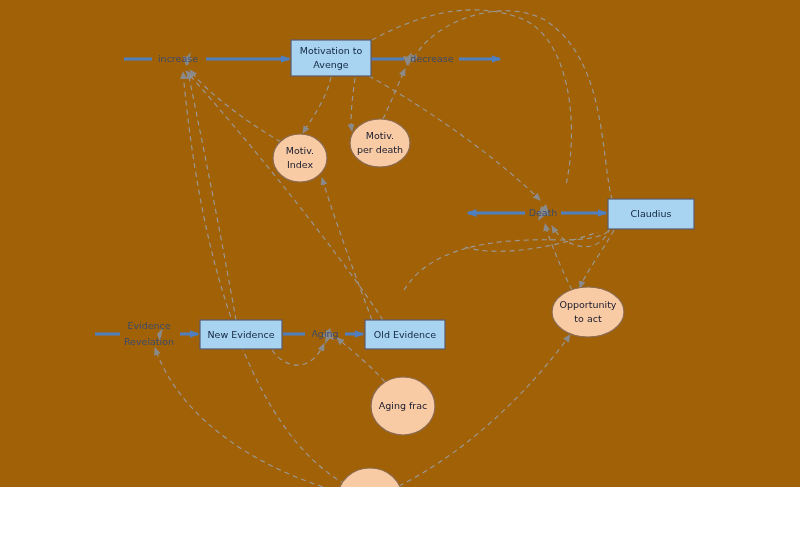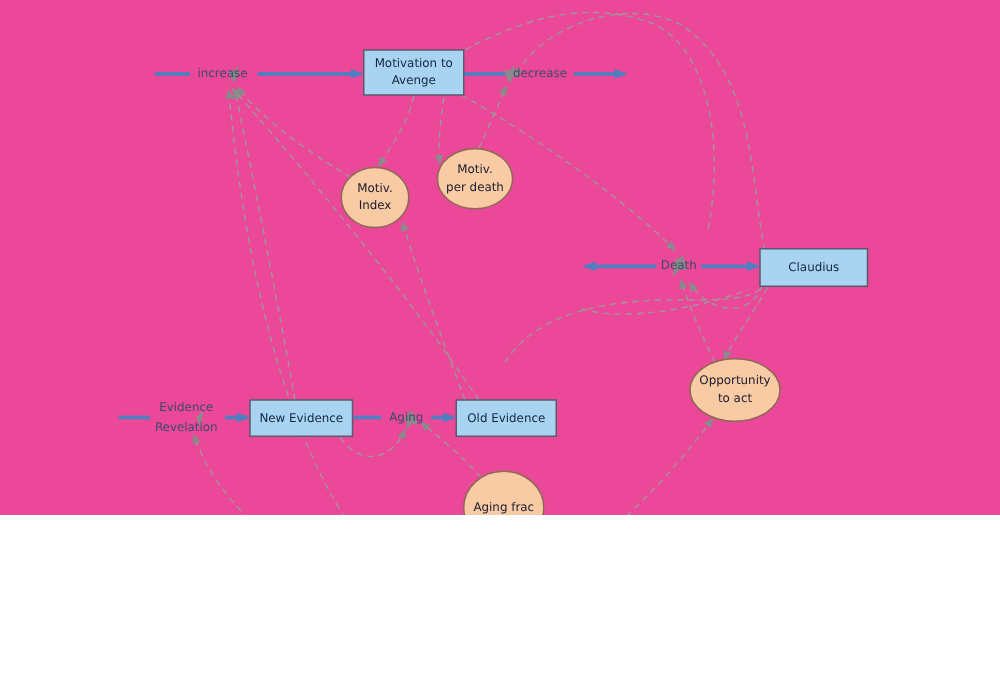--- a/index.html
+++ b/index.html
@@ -7,22 +7,22 @@
     margin: 0;
     padding: 0;
     background: #ffffff;
   }
   body {
     font-family: "DejaVu Sans", sans-serif;
   }
   #canvas {
     position: relative;
     width: 800px;
-    height: 412px;
-    background: #ec4899;
+    height: 487px;
+    background: #a16207;
     overflow: hidden;
   }
   #diagram-svg {
     position: absolute;
     left: 0;
     top: 0;
     width: 800px;
     height: 540px;
   }
   .stock-rect {

